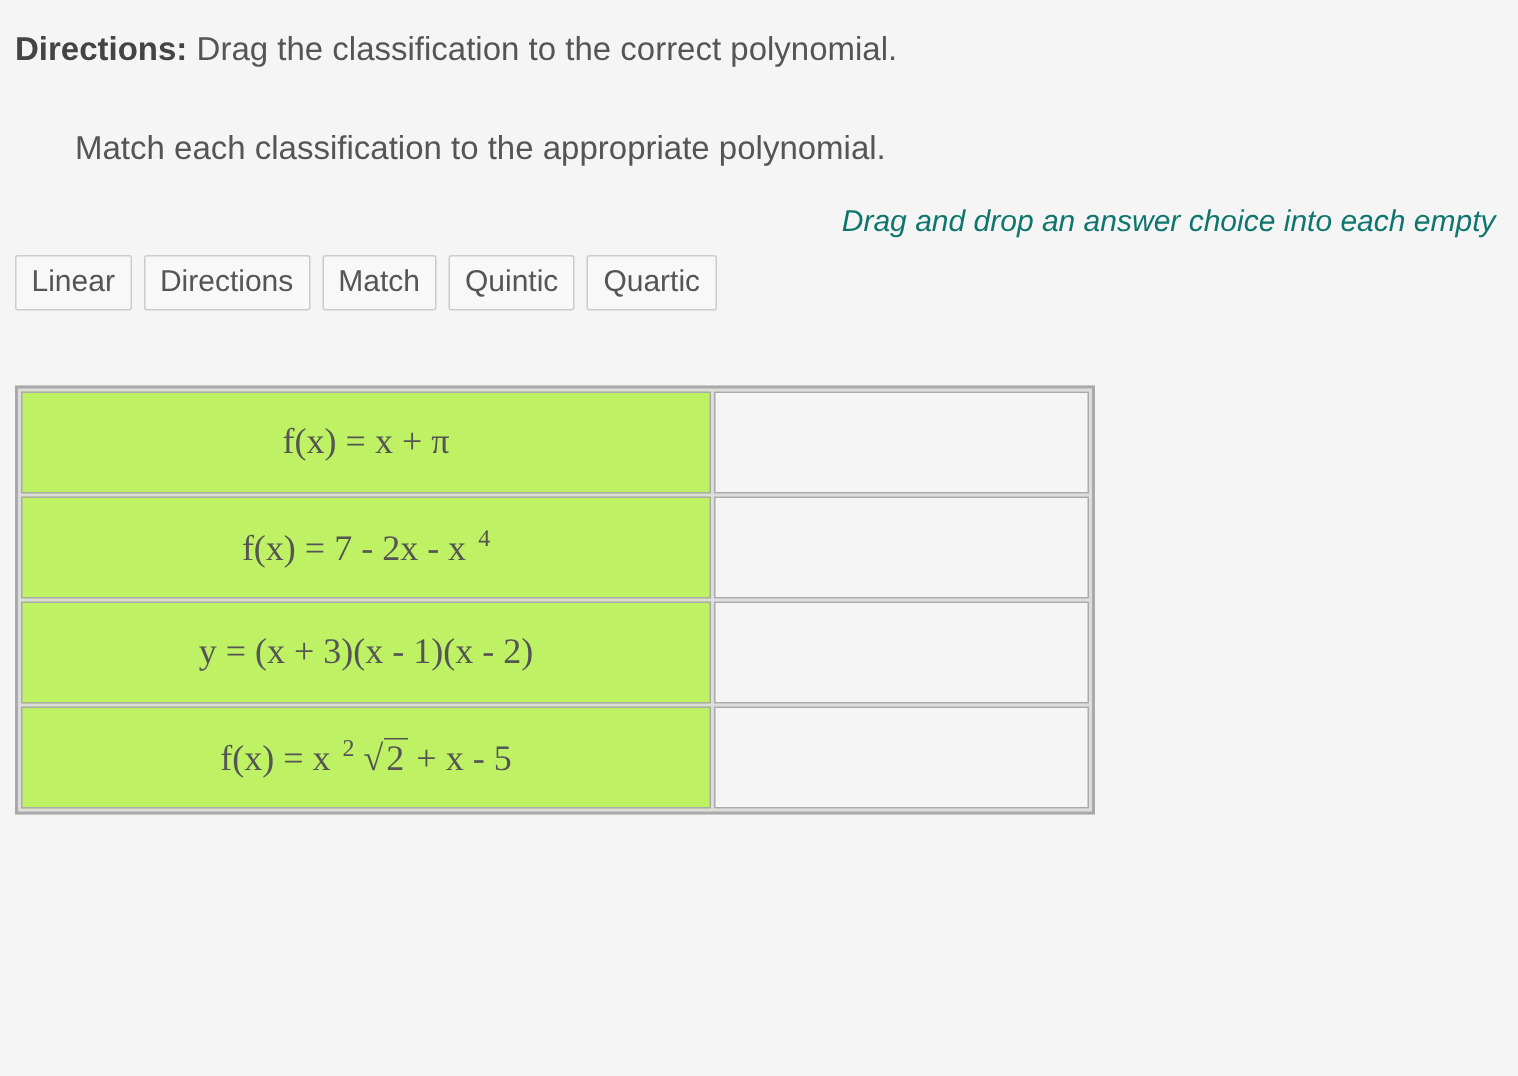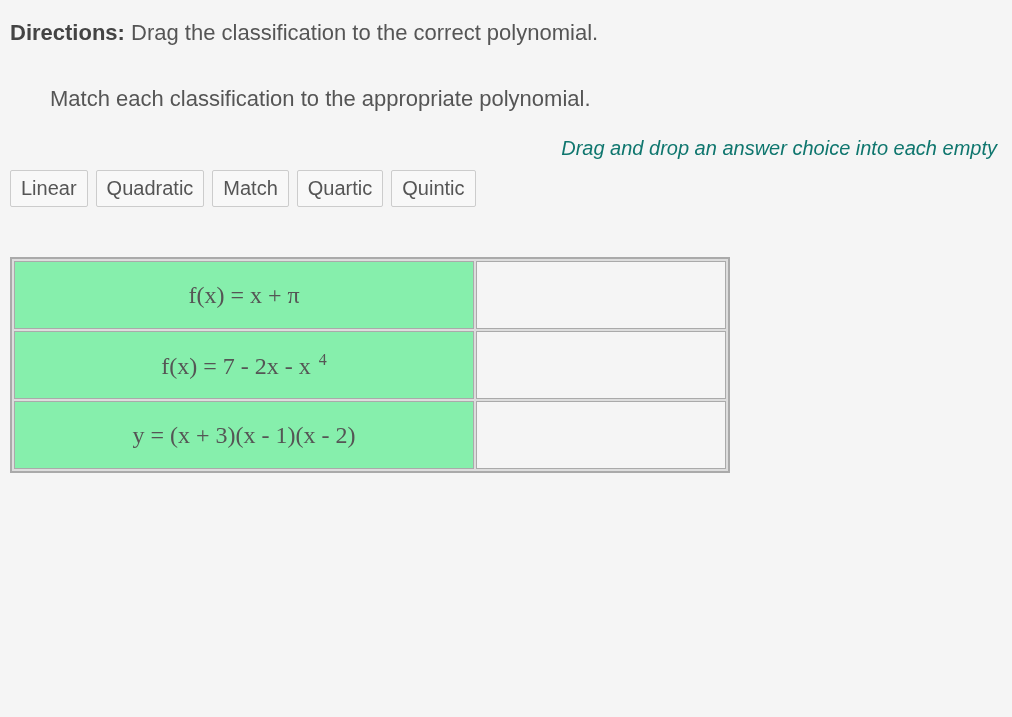--- a/index.html
+++ b/index.html
@@ -57,21 +57,21 @@
     }
     .match-table {
       border-collapse: separate;
       border-spacing: 2px;
       width: 720px;
       border: 2px solid #aaa;
       background: #ddd;
     }
     .match-table td {
       border: 1px solid #aaa;
-      background: #86efac;
+      background: #bef264;
       height: 68px;
       vertical-align: middle;
       padding: 8px 16px;
     }
     .match-table td.expr-cell {
       width: 460px;
       font-size: 24px;
       color: #555;
       text-align: center;
       font-family: 'Times New Roman', serif;
@@ -107,34 +107,38 @@
   <span class="directions-label">Directions:</span>
   <span>Drag the classification to the correct polynomial.</span>
 </div>
 
 <div class="subtitle">Match each classification to the appropriate polynomial.</div>
 
 <div class="hint">Drag and drop an answer choice into each empty</div>
 
 <div class="choices">
   <div class="choice">Linear</div>
-  <div class="choice">Quadratic</div>
+  <div class="choice">Directions</div>
   <div class="choice">Match</div>
+  <div class="choice">Quintic</div>
   <div class="choice">Quartic</div>
-  <div class="choice">Quintic</div>
 </div>
 
 <table class="match-table">
   <tbody>
   <tr>
         <td class="expr-cell">f(x) = x + <span class="pi">π</span></td>
         <td class="drop-cell"></td>
       </tr>
       <tr>
         <td class="expr-cell">f(x) = 7 - 2x - x <sup>4</sup></td>
         <td class="drop-cell"></td>
       </tr>
       <tr>
         <td class="expr-cell">y = (x + 3)(x - 1)(x - 2)</td>
         <td class="drop-cell"></td>
       </tr>
+      <tr>
+        <td class="expr-cell">f(x) = x <sup>2</sup> <span class="sqrt"><span class="sqrt-arg">2</span></span> + x - 5</td>
+        <td class="drop-cell"></td>
+      </tr>
     </tbody>
 </table>
 
 </body></html>

